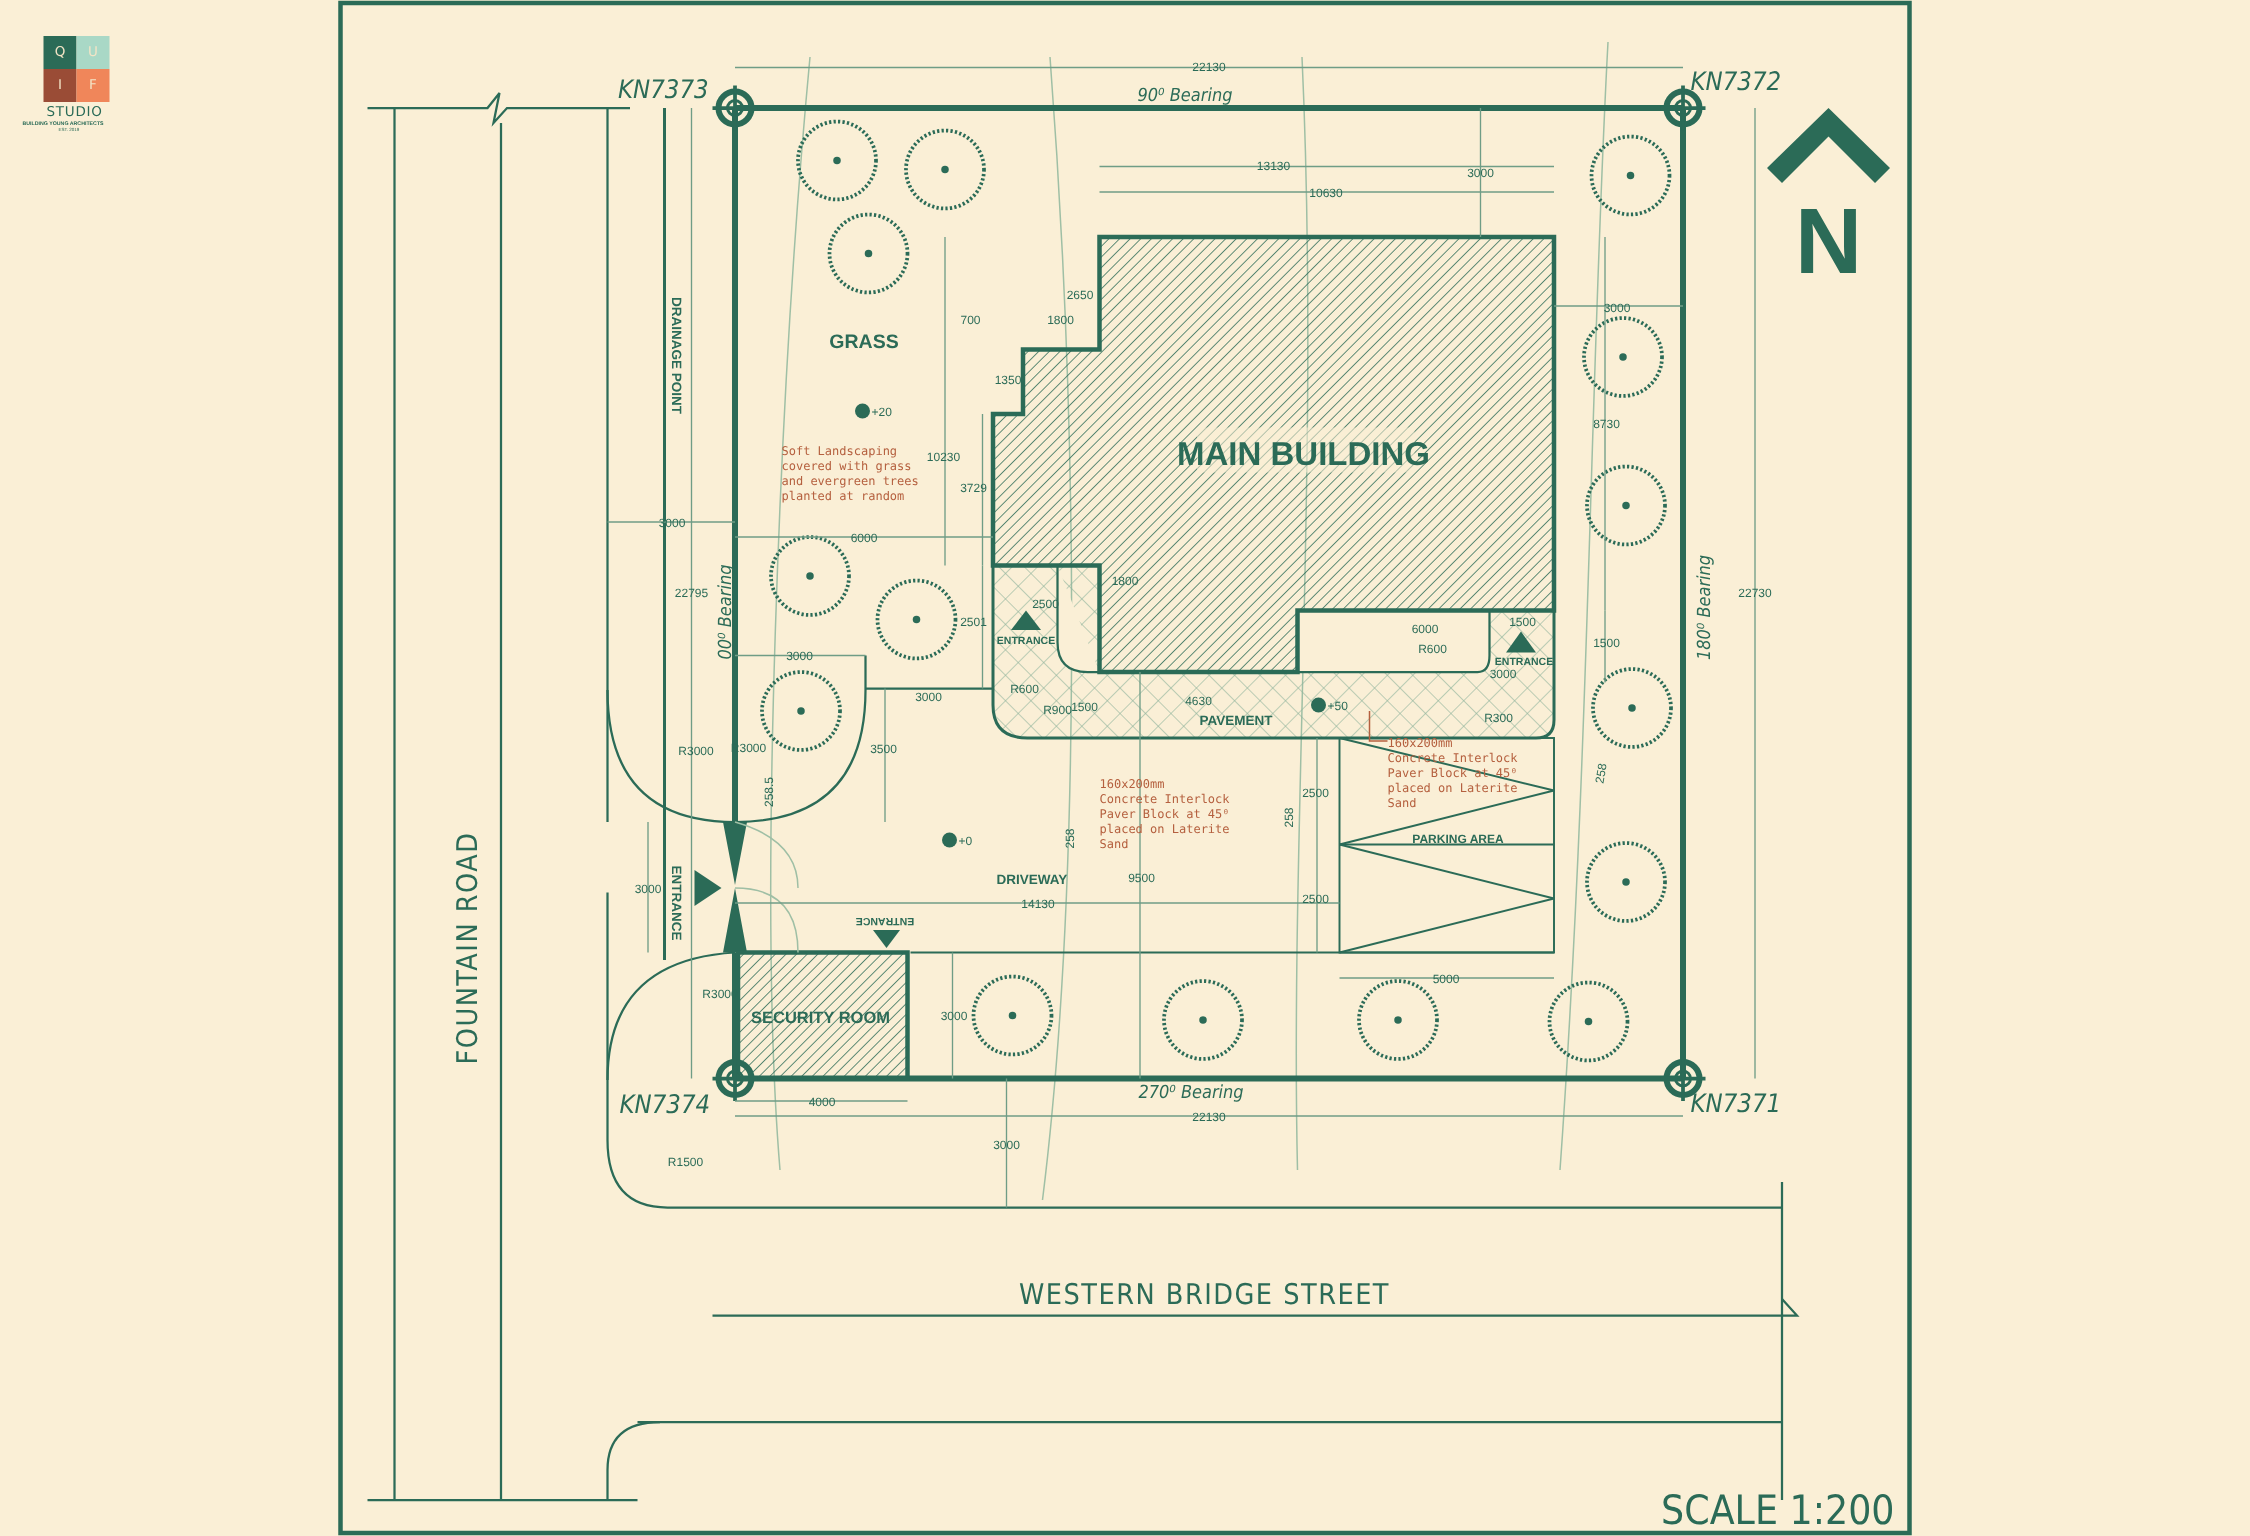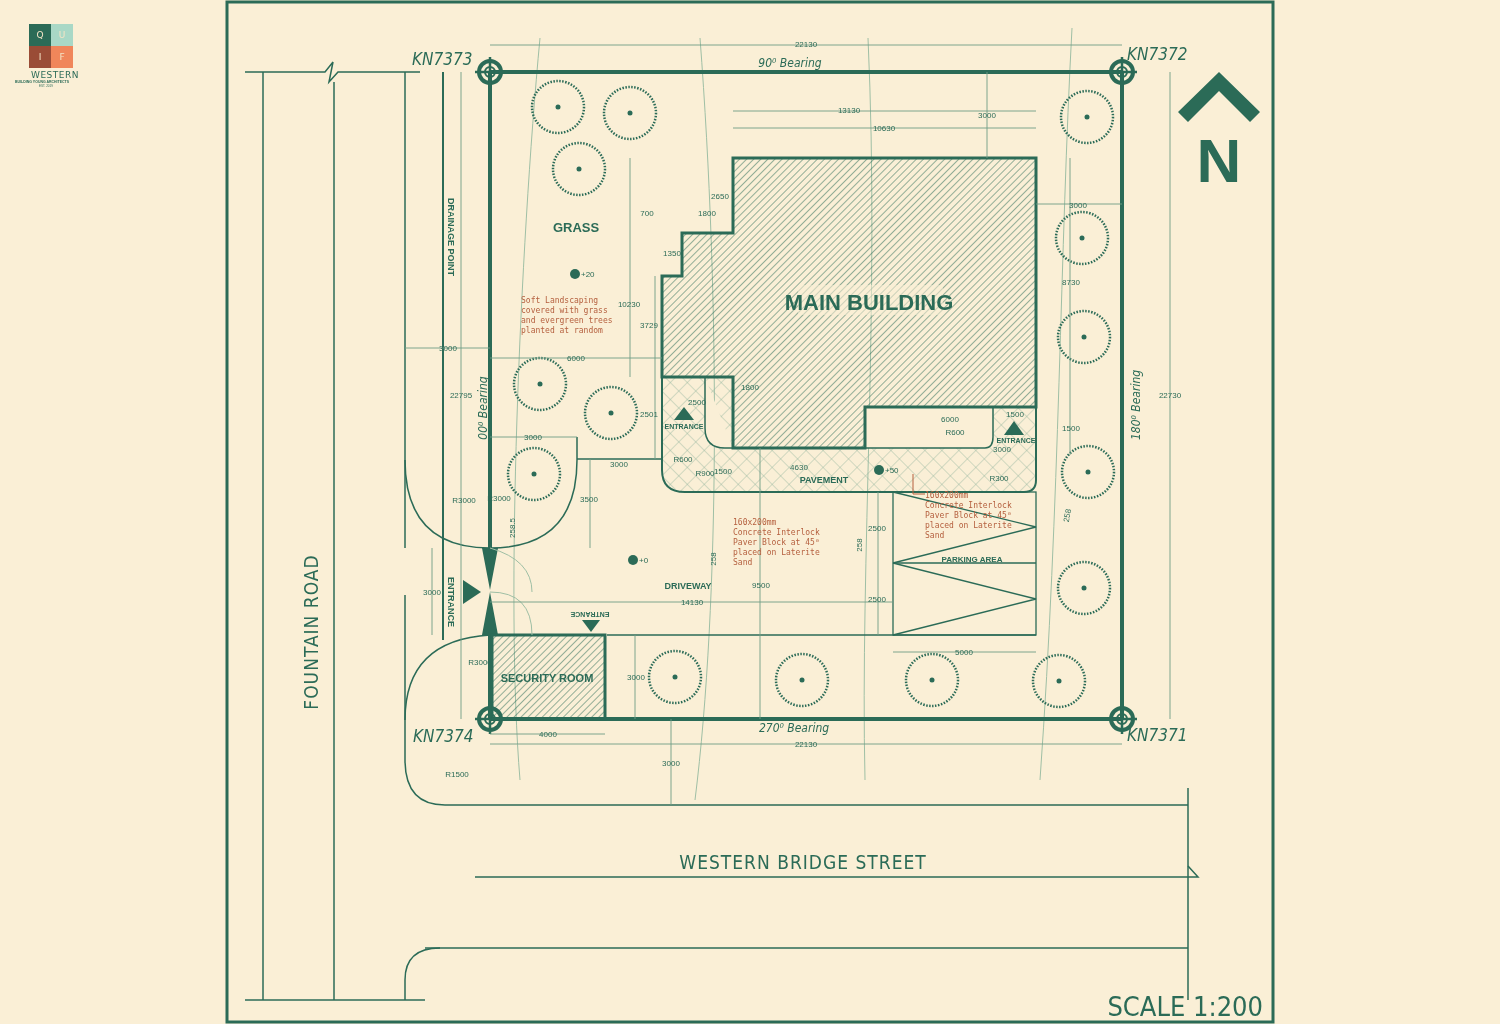--- a/index.html
+++ b/index.html
@@ -19,21 +19,21 @@
 </head>
 <body>
 
 <div id="logo">
   <div class="logo-grid">
     <div class="logo-cell" style="background:#2b6b57">Q</div>
     <div class="logo-cell" style="background:#a9d8c6">U</div>
     <div class="logo-cell" style="background:#9a4c36">I</div>
     <div class="logo-cell" style="background:#f0865a">F</div>
   </div>
-  <div class="logo-title">WESTERN</div>
+  <div class="logo-title">STUDIO</div>
   <div class="logo-sub">BUILDING YOUNG ARCHITECTS</div>
   <div class="logo-est" style="margin-left:10px">EST. 2019</div>
 </div>
 
 <svg width="1500" height="1024" viewBox="0 0 1500 1024">
   <defs>
     <pattern id="hatch" patternUnits="userSpaceOnUse" width="5" height="5" patternTransform="rotate(45)">
       <line x1="0" y1="0" x2="0" y2="5" stroke="#2b6b57" stroke-width="1"></line>
     </pattern>
     <pattern id="cross" patternUnits="userSpaceOnUse" width="12" height="12" patternTransform="rotate(45)">

